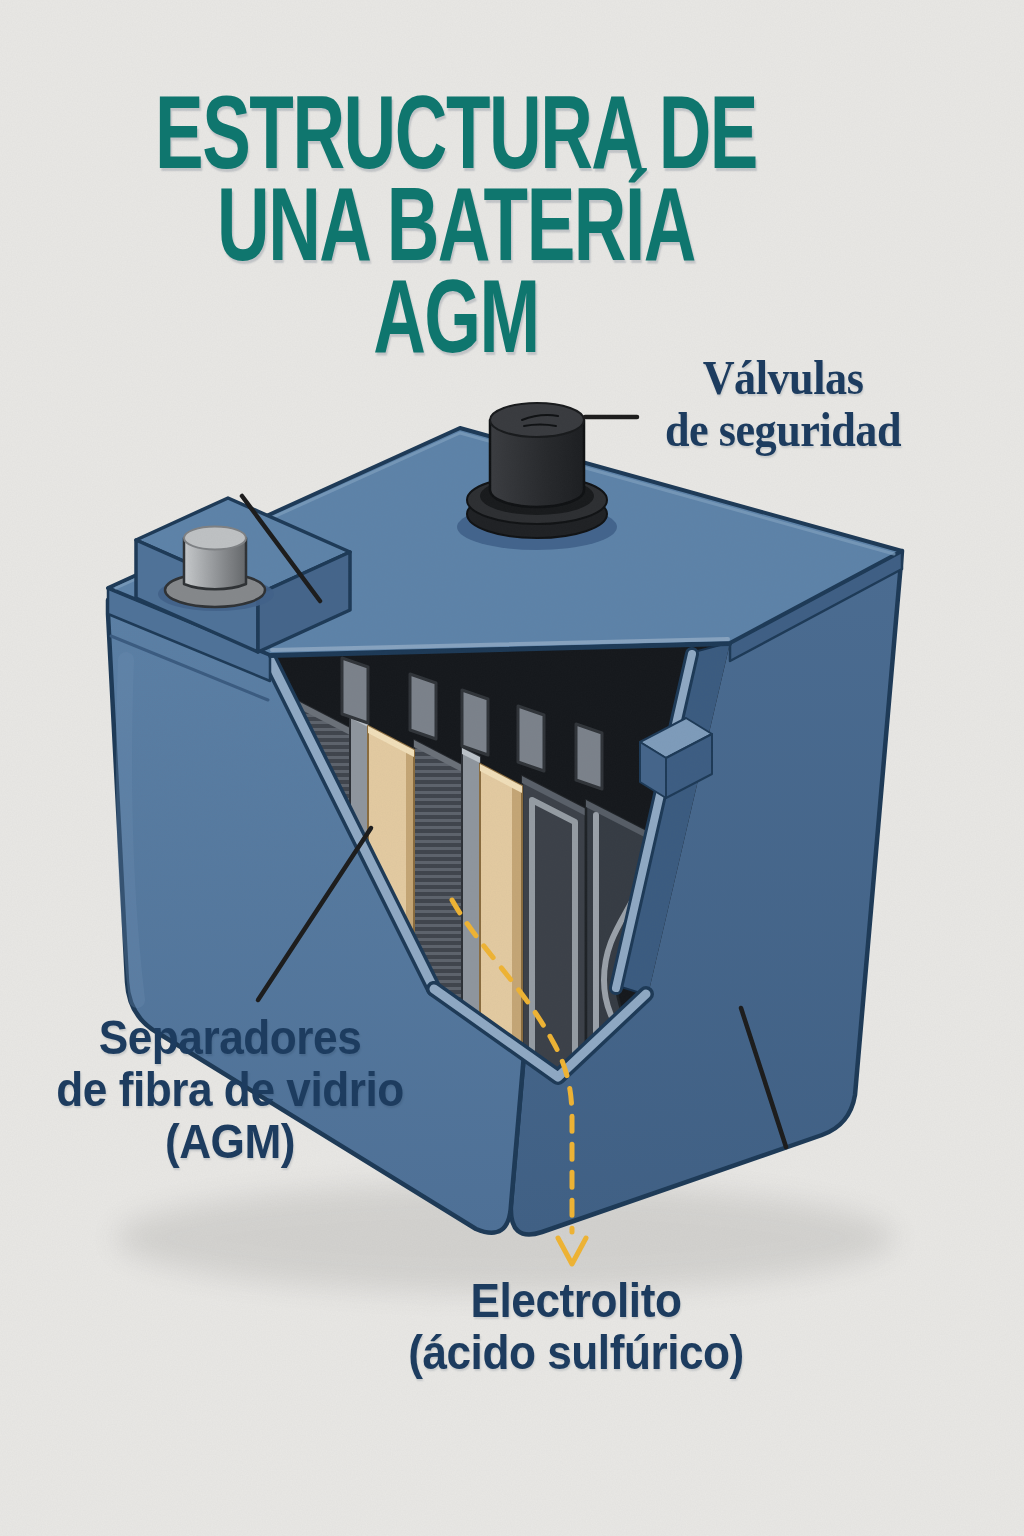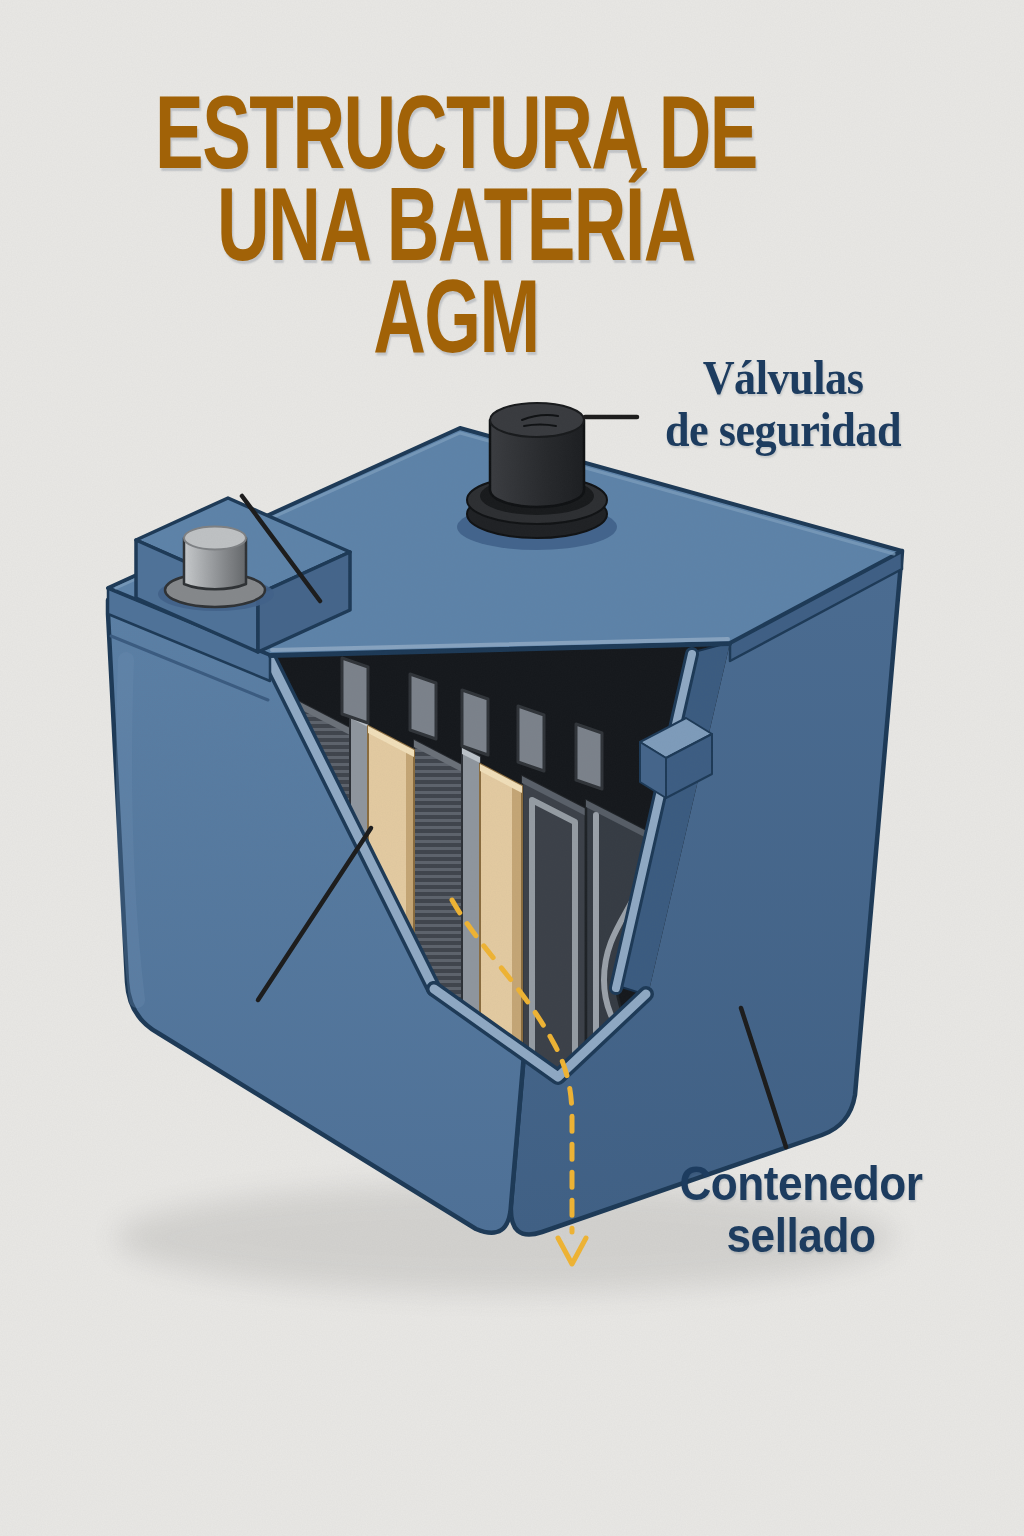--- a/index.html
+++ b/index.html
@@ -1,20 +1,20 @@
 <!DOCTYPE html>
 <html><head>
 <meta charset="utf-8">
 <style>
   html,body{margin:0;padding:0;background:#cfcfcd;}
   .canvas{position:relative;width:1024px;height:1536px;overflow:hidden;
     background:#e9e8e5;font-family:"Liberation Sans",sans-serif;}
   .canvas svg{position:absolute;left:0;top:0;width:1024px;height:1536px;}
   .title{position:absolute;left:0;top:86px;width:912px;text-align:center;
-    color:#a16207;font-weight:bold;font-size:104px;line-height:92px;letter-spacing:-2px;
+    color:#0f766e;font-weight:bold;font-size:104px;line-height:92px;letter-spacing:-2px;
     text-shadow:2px 3px 2px rgba(25,45,70,0.18);}
   .title .squeeze{display:block;transform:scaleX(0.70);transform-origin:center top;}
   .label{position:absolute;color:#1d3c5f;font-weight:bold;font-size:48px;line-height:52px;
     text-align:center;white-space:nowrap;letter-spacing:-0.5px;
     text-shadow:1px 2px 2px rgba(25,45,70,0.15);}
   .label .squeeze{display:block;transform:scaleX(0.92);transform-origin:center top;}
   .label span{display:block;}
   .lbl-placas{left:216px;top:386px;transform:translateX(-50%);}
   .lbl-valvulas{left:783px;top:352px;transform:translateX(-50%);font-family:Liberation Serif, serif;}
   .lbl-separadores{left:230px;top:1012px;transform:translateX(-50%);}
@@ -201,22 +201,29 @@
 </div>
 
 
 <div class="label lbl-valvulas">
   <span class="squeeze">
     <span>Válvulas</span>
     <span>de seguridad</span>
   </span>
 </div>
 
-
-<div class="label lbl-contenedor">
-  <span class="squeeze">
-    <span>Contenedor</span>
-    <span>sellado</span>
-  </span>
-</div>
-
+<div class="label lbl-separadores">
+  <span class="squeeze">
+    <span>Separadores</span>
+    <span>de fibra de vidrio</span>
+    <span>(AGM)</span>
+  </span>
+</div>
+
+
+<div class="label lbl-electrolito">
+  <span class="squeeze">
+    <span>Electrolito</span>
+    <span>(ácido sulfúrico)</span>
+  </span>
+</div>
 
 </div>
 
 </body></html>

